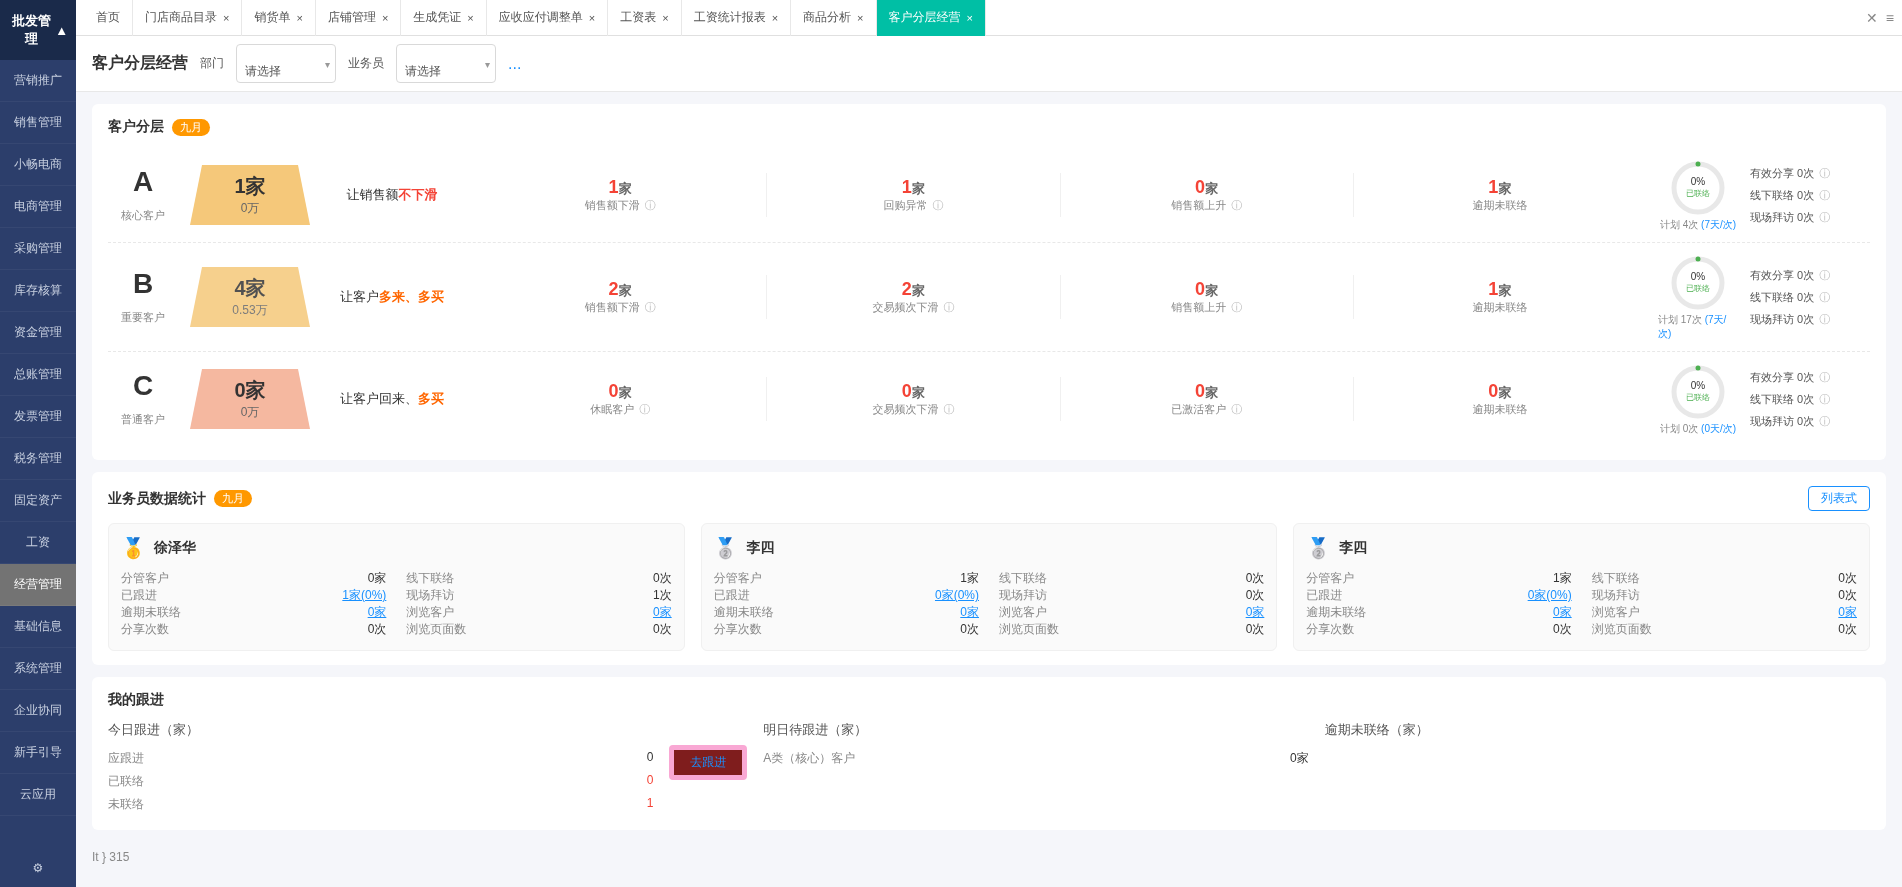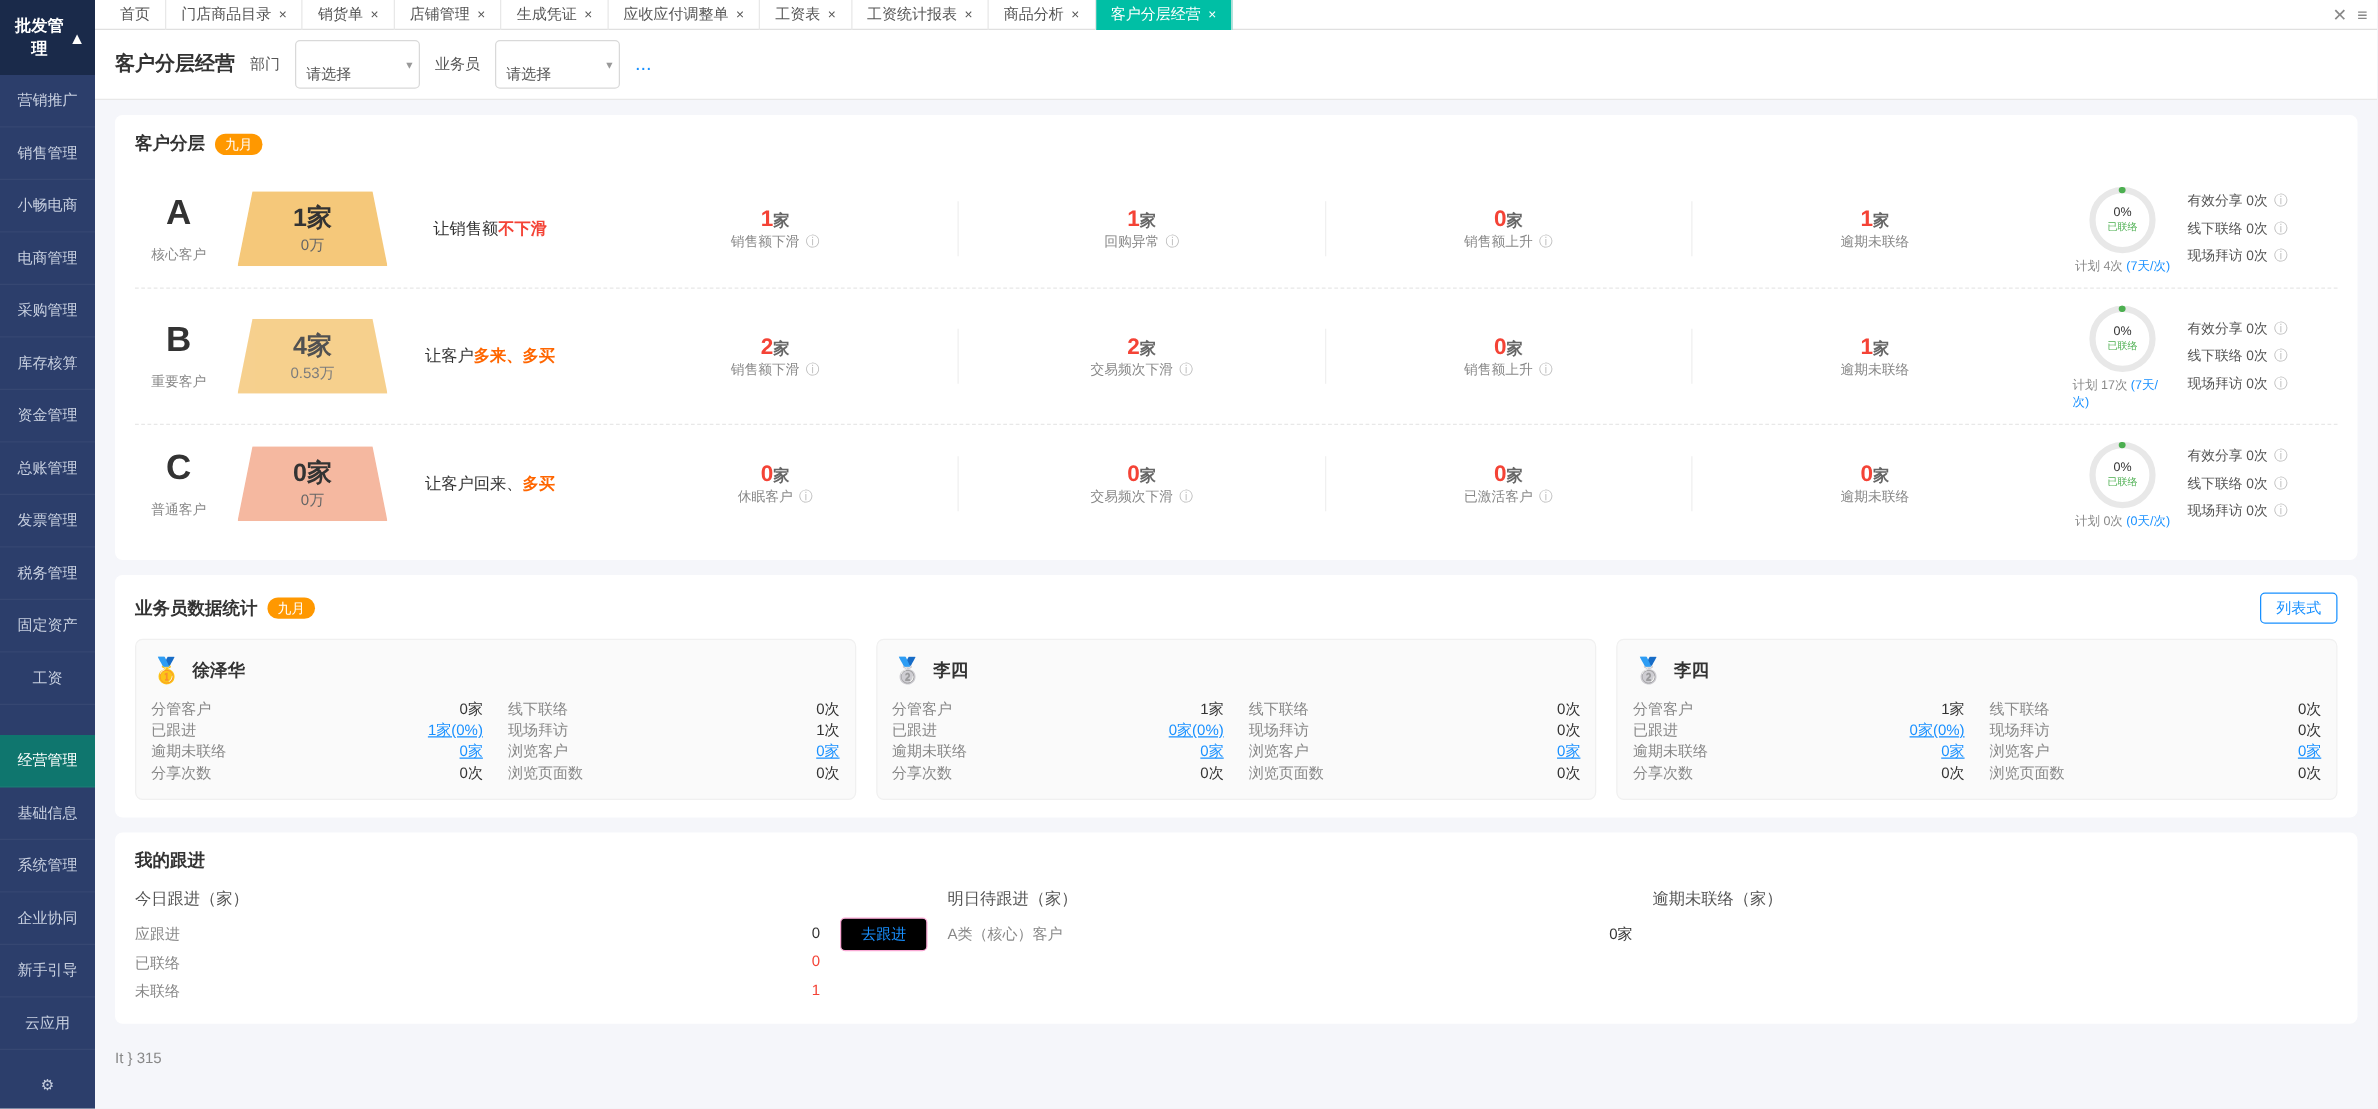--- a/index.html
+++ b/index.html
@@ -29,21 +29,21 @@
       cursor: pointer;
     }
     .sidebar-item {
       padding: 12px 4px;
       text-align: center;
       font-size: 12px;
       color: #c8d0e0;
       cursor: pointer;
       border-bottom: 1px solid rgba(255,255,255,0.05);
     }
-    .sidebar-item.active { background: #0f766e; color: #fff; margin-top: 24px; }
+    .sidebar-item.active { background: #737373; color: #fff; }
     .sidebar-bottom {
       margin-top: auto;
       padding: 12px 4px;
       text-align: center;
       color: #c8d0e0;
       cursor: pointer;
     }
 
     
     .main {
@@ -53,21 +53,21 @@
       overflow: hidden;
     }
 
     
     .tab-bar {
       background: #fff;
       border-bottom: 1px solid #e0e0e0;
       display: flex;
       align-items: center;
       padding: 0 8px;
-      height: 24px;
+      height: 36px;
       flex-shrink: 0;
     }
     .tab {
       padding: 0 12px;
       height: 36px;
       display: flex;
       align-items: center;
       font-size: 12px;
       color: #555;
       cursor: pointer;
@@ -270,22 +270,22 @@
     
     .follow-section { margin-top: 4px; }
     .follow-header { font-size: 14px; font-weight: bold; color: #333; margin-bottom: 12px; }
     .follow-cols {
       display: grid;
       grid-template-columns: 1fr auto 1fr 1fr;
       gap: 16px;
     }
     .follow-col-title { font-size: 13px; color: #555; margin-bottom: 8px; }
     .go-follow-btn {
-      background: #000000;
-      border: 1px solid #f9a8d4;
+      background: #7f1d1d;
+      border: 5px solid #f9a8d4;
       color: #1890ff;
       border-radius: 4px;
       padding: 4px 16px;
       font-size: 12px;
       cursor: pointer;
       white-space: nowrap;
       height: fit-content;
       margin-top: 20px;
     }
     .follow-row { display: flex; justify-content: space-between; font-size: 12px; color: #555; padding: 3px 0; }

